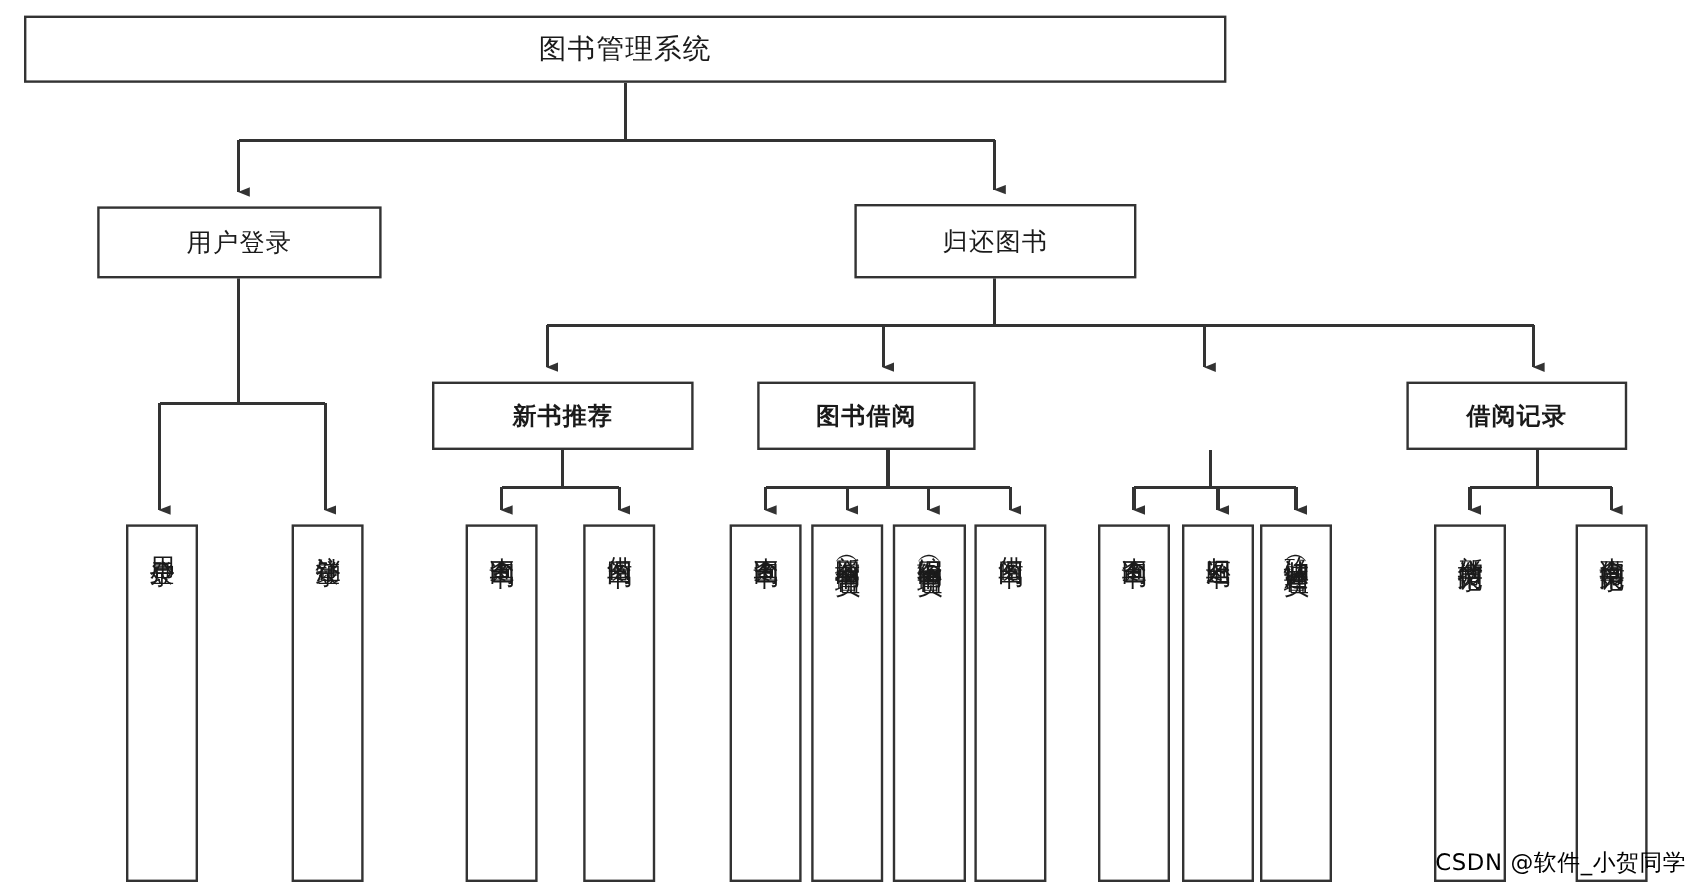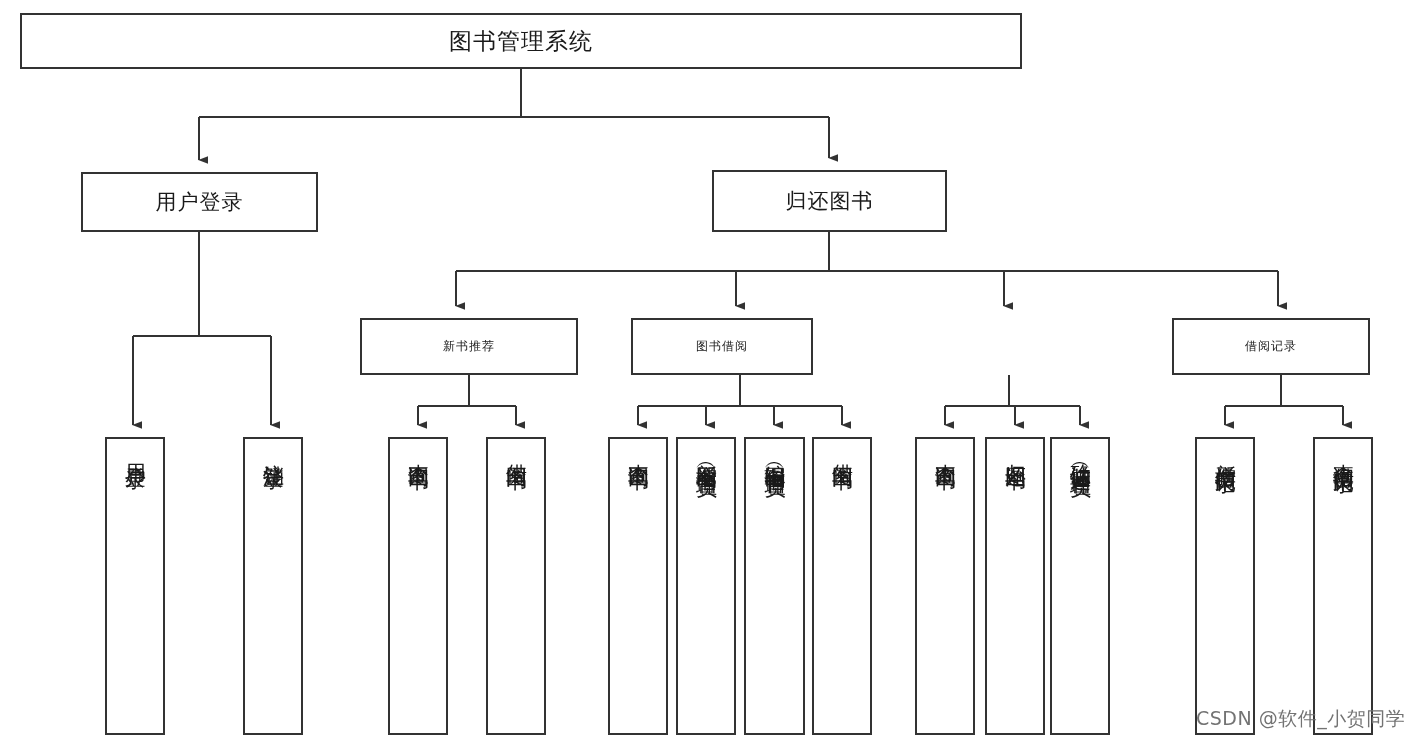--- a/index.html
+++ b/index.html
@@ -36,37 +36,37 @@
     color: #1a1a1a;
   }
   .node .label {
     display: block;
     text-align: center;
     line-height: 1.15;
     letter-spacing: 1px;
   }
   .node-root .label { font-size: 23px; }
   .node-l1 .label { font-size: 21px; }
-  .node-l2 .label { font-size: 12px; }
+  .node-l2 .label { font-size: 20px; font-weight: bold; }
   .node-leaf {
     align-items: flex-start;
     padding-top: 8px;
   }
   .node-leaf .label {
     writing-mode: vertical-rl;
     text-orientation: upright;
     font-size: 21px;
     line-height: 1.18;
     letter-spacing: 2px;
     white-space: nowrap;
   }
   .watermark {
     position: absolute;
     font-size: 19px;
-    color: #737373;
+    color: #000000;
     letter-spacing: 0.5px;
     white-space: nowrap;
   }
 </style>
 </head>
 <body>
 
 <div id="canvas">
 
   <svg class="wires" viewBox="0 0 1405 747">
@@ -129,21 +129,21 @@
   <div class="node node-l1" style="left:712px; top:170px; width:235px; height:62px;">
     <span class="label">归还图书</span>
   </div>
 
   <div class="node node-l2" style="left:360px; top:318px; width:218px; height:57px;">
     <span class="label">新书推荐</span>
   </div>
   <div class="node node-l2" style="left:631px; top:318px; width:182px; height:57px;">
     <span class="label">图书借阅</span>
   </div>
-  <div class="node node-l2" style="left:1172px; top:318px; width:198px; height:57px;">
+  <div class="node node-l2" style="left:1172px; top:318px; width:184px; height:57px;">
     <span class="label">借阅记录</span>
   </div>
 
   <div class="node node-leaf" style="left:105px; top:437px; width:60px; height:298px;">
     <span class="label">用户登录</span>
   </div>
   <div class="node node-leaf" style="left:243px; top:437px; width:60px; height:298px;">
     <span class="label">注销登录</span>
   </div>
   <div class="node node-leaf" style="left:388px; top:437px; width:60px; height:298px;">

